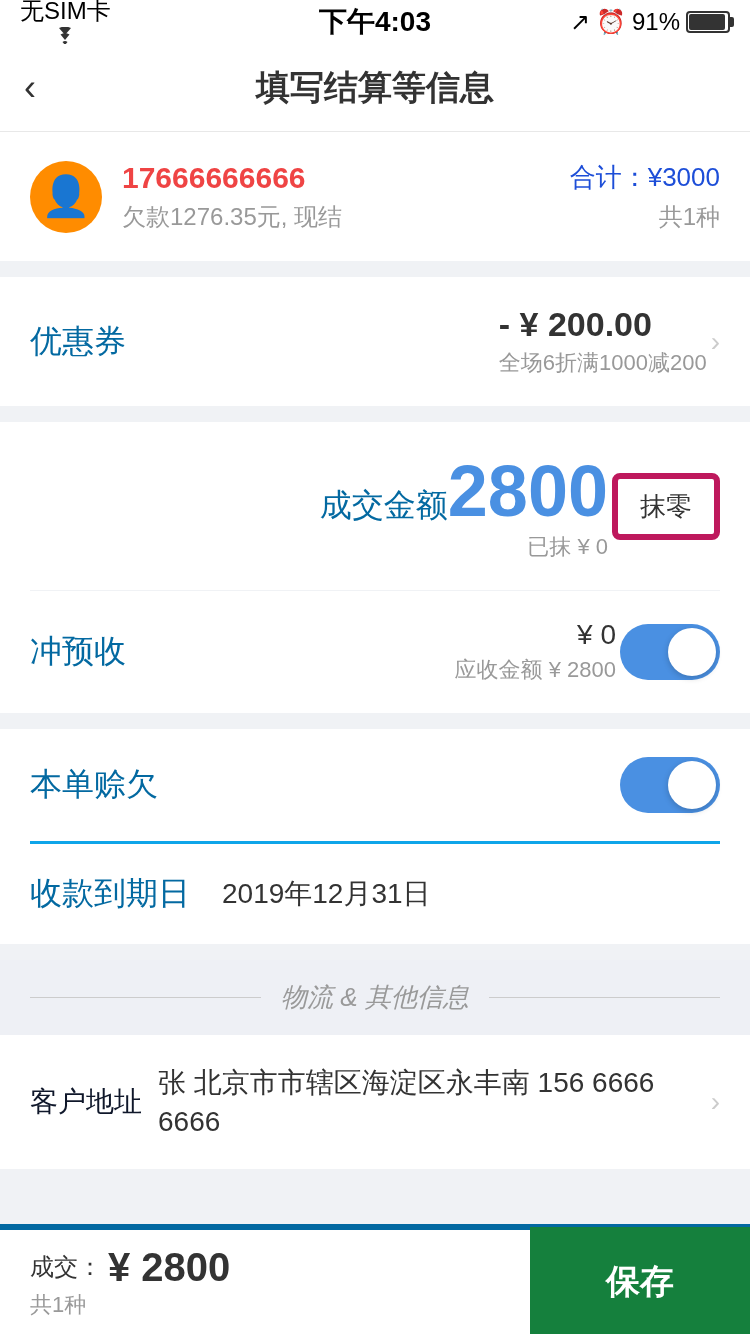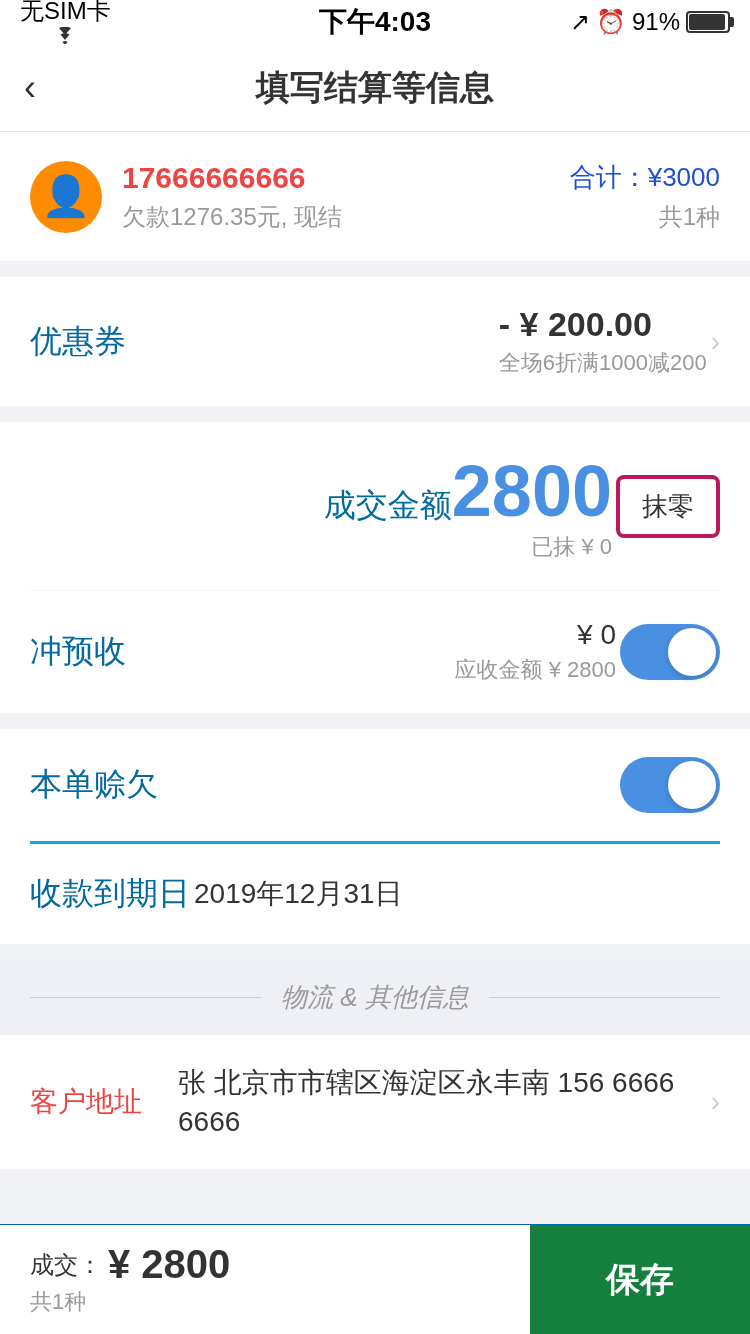--- a/index.html
+++ b/index.html
@@ -212,21 +212,21 @@
       justify-content: flex-end;
       padding: 28px 0;
       border-bottom: 1px solid #f0f2f5;
     }
     .deal-number {
       font-size: 72px;
       font-weight: 600;
       color: #4a90e2;
     }
     .round-zero-btn {
-      border: 4px solid #be185d;
+      border: 6px solid #be185d;
       border-radius: 8px;
       padding: 10px 22px;
       font-size: 26px;
       color: #333;
       background: #fff;
       cursor: pointer;
     }
     .deal-sub {
       font-size: 22px;
       color: #999;
@@ -277,42 +277,42 @@
     
     .address-row {
       display: flex;
       align-items: center;
       justify-content: space-between;
       padding: 28px 30px;
       background: #fff;
     }
     .address-label {
       font-size: 28px;
-      color: #ef4444;
+      color: #0f172a;
       flex-shrink: 0;
-      margin-right: 36px;
+      margin-right: 16px;
     }
     .address-value {
       font-size: 28px;
       color: #333;
       flex: 1;
       line-height: 1.4;
     }
 
     
     .bottom-bar {
       position: fixed;
       bottom: 0;
       left: 0;
       width: 750px;
       height: 110px;
       background: #fff;
       display: flex;
       align-items: center;
-      border-top: 1px solid #0369a1;
+      border-top: 6px solid #0369a1;
     }
     .bottom-total {
       flex: 1;
       padding: 0 30px;
     }
     .bottom-total-label {
       font-size: 24px;
       color: #333;
       display: flex;
       align-items: center;
@@ -440,21 +440,21 @@
     <div class="row-item">
       <div class="row-label">本单赊欠</div>
       <div class="row-right">
         <div class="toggle">
           <div class="toggle-knob"></div>
         </div>
       </div>
     </div>
 
     <div class="row-item">
-      <div style="display:flex; align-items:center; gap:4px;">
+      <div style="display:flex; align-items:center; gap:32px;">
         <div class="row-label">收款到期日</div>
         <div class="row-value">2019年12月31日</div>
       </div>
     </div>
   </div>
 
   <div class="section-divider"></div>
 
   <div class="section-label-row">
     <div class="section-label-line"></div>

